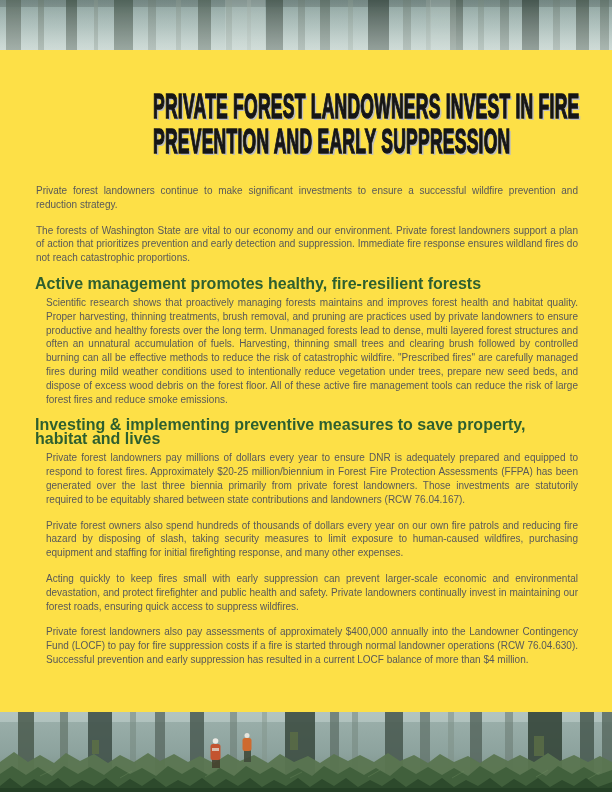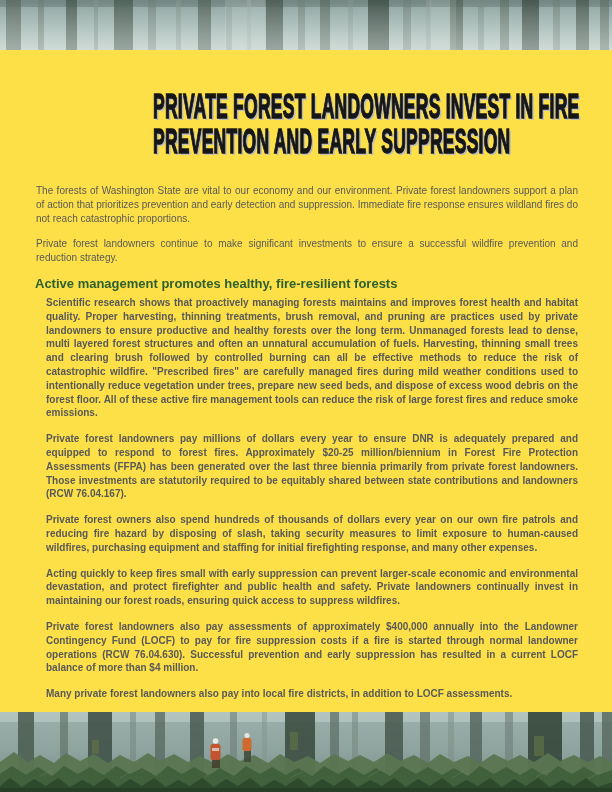--- a/index.html
+++ b/index.html
@@ -33,25 +33,25 @@
     letter-spacing:0.5px;
   }
 
   .content p {
     color:#595959;
     font-size:10px;
     line-height:13.8px;
     text-align:justify;
     margin:0 34px 12px 36px;
   }
-  .content p.indented { margin-left:46px;font-weight:bold; }
+  .content p.indented { margin-left:46px; }
 
   .section-heading {
     color:#2e5f2f;
-    font-size:13px;
+    font-size:16px;
     font-weight:bold;
     margin:3px 34px 5px 35px;
     line-height:14px;
   }
 </style>
 </head>
 <body>
 
 <div class="page">
 
@@ -100,32 +100,32 @@
     <rect x="0" y="0" width="612" height="50" fill="url(#hazeTop)"></rect>
   </svg>
 
   <div class="content">
 
     <h1 class="doc-title">
       <span class="title-line">PRIVATE FOREST LANDOWNERS INVEST IN FIRE</span>
       <span class="title-line">PREVENTION AND EARLY SUPPRESSION</span>
     </h1>
 
+    <p>Private forest landowners continue to make significant investments to ensure a successful wildfire prevention and reduction strategy.</p>
     <p>The forests of Washington State are vital to our economy and our environment.  Private forest landowners support a plan of action that prioritizes prevention and early detection and suppression.  Immediate fire response ensures wildland fires do not reach catastrophic proportions.</p>
-    <p>Private forest landowners continue to make significant investments to ensure a successful wildfire prevention and reduction strategy.</p>
 
     <h2 class="section-heading">Active management promotes healthy, fire-resilient forests</h2>
     <p class="indented">Scientific research shows that proactively managing forests maintains and improves forest health and habitat quality. Proper harvesting, thinning treatments, brush removal, and pruning are practices used by private landowners to ensure productive and healthy forests over the long term.  Unmanaged forests lead to dense, multi layered forest structures and often an unnatural accumulation of fuels.  Harvesting, thinning small trees and clearing brush followed by controlled burning can all be effective methods to reduce the risk of catastrophic wildfire. "Prescribed fires" are carefully managed fires during mild weather conditions used to intentionally reduce vegetation under trees, prepare new seed beds, and dispose of excess wood debris on the forest floor. All of these active fire management tools can reduce the risk of large forest fires and reduce smoke emissions.</p>
 
+    <h2 class="section-heading">Investing &amp; implementing preventive measures to save property, habitat and lives</h2>
     <p class="indented">Private forest landowners pay millions of dollars every year to ensure DNR is adequately prepared and equipped to respond to forest fires.  Approximately $20-25 million/biennium in Forest Fire Protection Assessments (FFPA) has been generated over the last three biennia primarily from private forest landowners.  Those investments are statutorily required to be equitably shared between state contributions and landowners (RCW 76.04.167).</p>
     <p class="indented">Private forest owners also spend hundreds of thousands of dollars every year on our own fire patrols and reducing fire hazard by disposing of slash, taking security measures to limit exposure to human-caused wildfires, purchasing equipment and staffing for initial firefighting response, and many other expenses.</p>
 
     <p class="indented">Acting quickly to keep fires small with early suppression can prevent larger-scale economic and environmental devastation, and protect firefighter and public health and safety.  Private landowners continually invest in maintaining our forest roads, ensuring quick access to suppress wildfires.</p>
     <p class="indented">Private forest landowners also pay assessments of approximately $400,000 annually into the Landowner Contingency Fund (LOCF) to pay for fire suppression costs if a fire is started through normal landowner operations (RCW 76.04.630). Successful prevention and early suppression has resulted in a current LOCF balance of more than $4 million.</p>
-    <p class="indented">Many private forest landowners also pay into local fire districts, in addition to LOCF assessments.</p>
   </div>
 
   <svg class="band band-bottom" viewBox="0 0 612 80" preserveAspectRatio="none" aria-hidden="true">
     <defs>
       <linearGradient id="fogBot" x1="0" y1="0" x2="0" y2="1">
         <stop offset="0" stop-color="#9db1ac"></stop>
         <stop offset="0.5" stop-color="#8da39e"></stop>
         <stop offset="1" stop-color="#74897f"></stop>
       </linearGradient>
     </defs>

